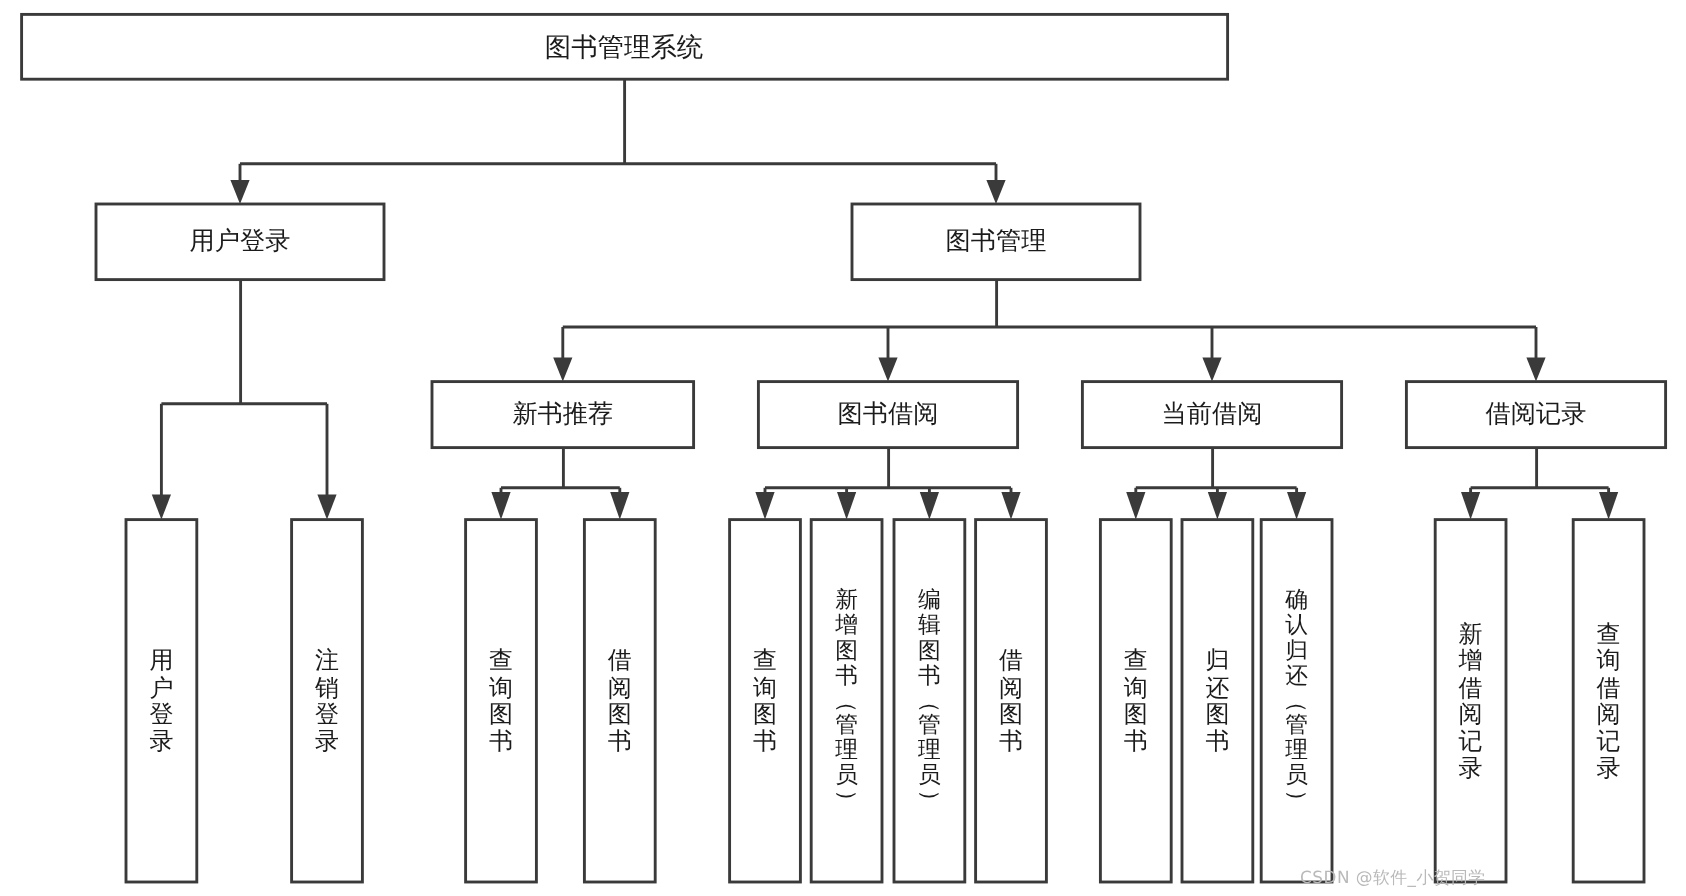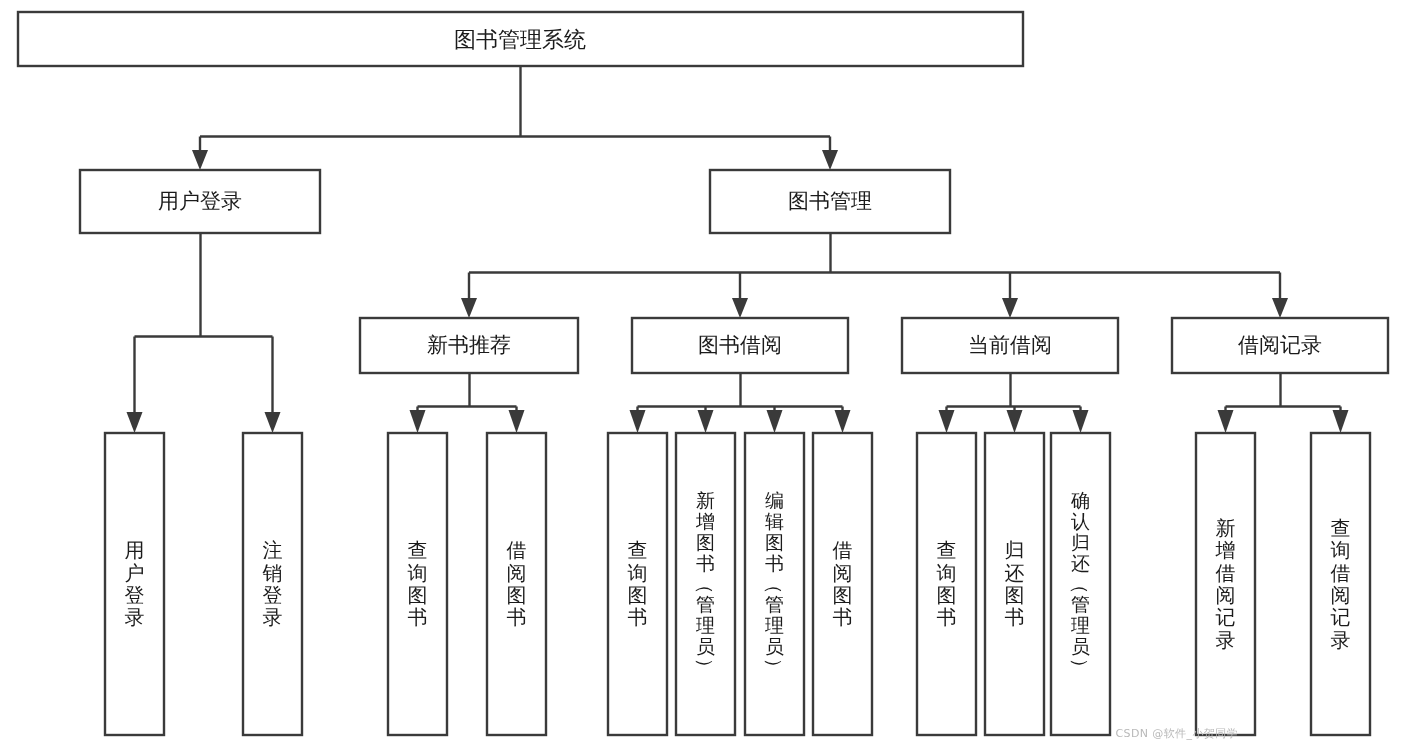--- a/index.html
+++ b/index.html
@@ -76,21 +76,21 @@
   
   .leaf-label span.rot {
     transform: rotate(90deg);
     display: block;
   }
   #watermark {
     position: absolute;
     right: 8px;
     bottom: 6px;
     font-family: "DejaVu Sans", "Liberation Sans", sans-serif;
-    font-size: 11px;
+    font-size: 14px;
     color: #b9b9b9;
     letter-spacing: 0.4px;
     user-select: none;
     pointer-events: none;
   }
 </style>
 </head>
 <body>
 
 <div id="diagram-root">

